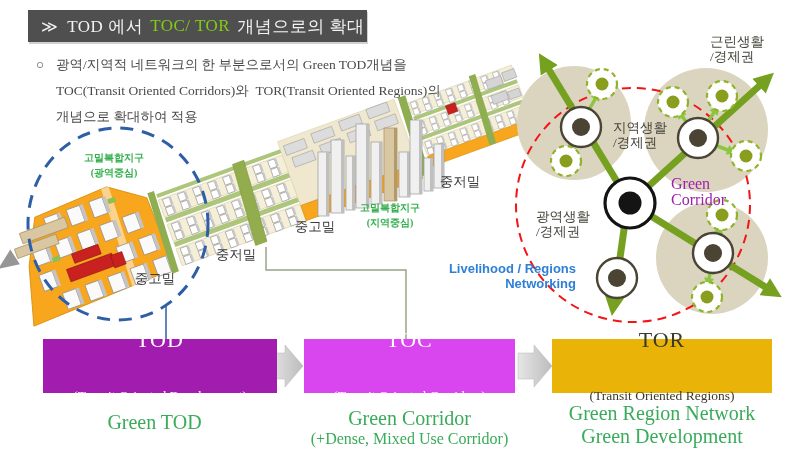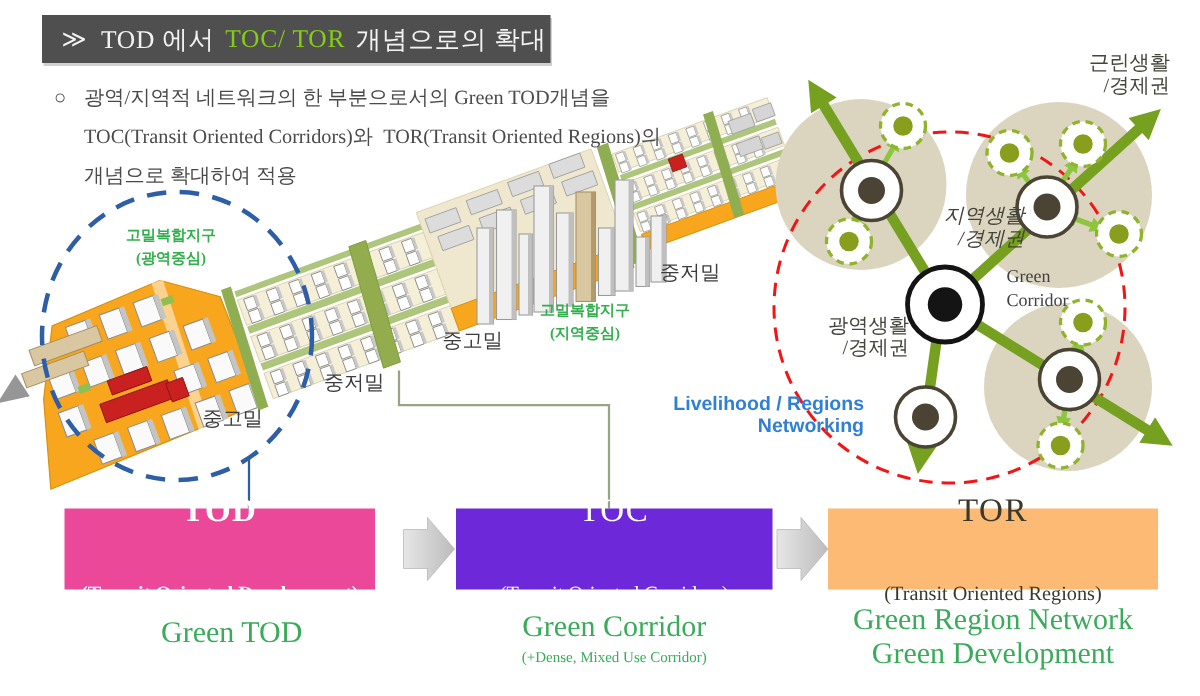--- a/index.html
+++ b/index.html
@@ -14,37 +14,37 @@
   .hdr .acc{color:#84cc16;margin:12px 5px;}
   .hdr .w{margin:0 2px;}
   
   .bullet{position:absolute;left:36px;top:52px;display:flex;color:#4a4a4a;font-size:13.5px;line-height:26px;}
   .bullet .mk{width:20px;}
   .bullet .tx div{white-space:pre;}
   
   .lbl{position:absolute;}
   .k-green{color:#33b04d;font-weight:700;font-size:10px;line-height:15px;text-align:center;}
   .k-dark{color:#3c3c3c;font-size:13.5px;line-height:15px;text-align:center;font-family:Liberation Serif, serif;}
-  .net-k{color:#45453b;font-size:13.5px;line-height:15px;text-align:right;}
-  .net-gray{color:#404040;font-size:12px;line-height:16px;}
+  .net-k{color:#45453b;font-size:13.5px;line-height:15px;text-align:left;}
+  .net-gray{color:#a21caf;font-size:16px;line-height:16px;}
   .net-blue{color:#2e7fd6;font-size:13px;line-height:15px;font-weight:700;text-align:right;
             font-family:"Liberation Sans","DejaVu Sans",sans-serif;}
   
   .fbox{position:absolute;top:339px;height:54px;display:flex;flex-direction:column;
         justify-content:center;align-items:center;color:#fff;}
   .fbox .abbr{font-size:22px;line-height:24px;letter-spacing:1px;}
   .fbox .full{font-size:13.5px;line-height:16px;margin-top:36px;}
-  #box-tod{left:43px;width:207px;background:#ec4899;font-weight:bold;}
-  #box-toc{left:304px;width:211px;background:#6d28d9;}
-  #box-tor{left:552px;width:220px;background:#fdba74;color:#39392c;}
+  #box-tod{left:43px;width:234px;background:#a21caf;}
+  #box-toc{left:304px;width:211px;background:#d946ef;}
+  #box-tor{left:552px;width:220px;background:#eab308;color:#39392c;}
   
   .cap{position:absolute;text-align:center;color:#3aab5a;}
   .cap .c1{font-size:20px;line-height:23px;}
   .cap .c2{font-size:20px;line-height:23px;}
-  .cap .c2.small{font-size:10px;line-height:17px;}
+  .cap .c2.small{font-size:16px;line-height:17px;}
   #cap-1{left:43px;width:223px;top:411px;}
   #cap-2{left:304px;width:211px;top:407px;}
   #cap-3{left:552px;width:220px;top:402px;}
 </style>
 </head>
 <body>
 
 <div id="slide">
 
   <svg id="bg-svg" viewBox="0 0 800 464">
@@ -313,21 +313,21 @@
   </div>
   <div class="lbl k-dark" style="left:130px;top:271px;width:50px;">중고밀</div>
   <div class="lbl k-dark" style="left:211px;top:247px;width:50px;">중저밀</div>
   <div class="lbl k-dark" style="left:290px;top:219px;width:50px;">중고밀</div>
   <div class="lbl k-dark" style="left:435px;top:174px;width:50px;">중저밀</div>
 
   <div class="lbl net-k" style="left:710px;top:34px;width:70px;">
     <div>근린생활</div>
     <div>/경제권</div>
   </div>
-  <div class="lbl net-k" style="left:613px;top:136px;width:70px;font-style:italic;">
+  <div class="lbl net-k" style="left:613px;top:120px;width:70px;">
     <div>지역생활</div>
     <div>/경제권</div>
   </div>
   <div class="lbl net-k" style="left:536px;top:209px;width:70px;">
     <div>광역생활</div>
     <div>/경제권</div>
   </div>
   <div class="lbl net-gray" style="left:671px;top:176px;width:70px;">
     <div>Green</div>
     <div>Corridor</div>

